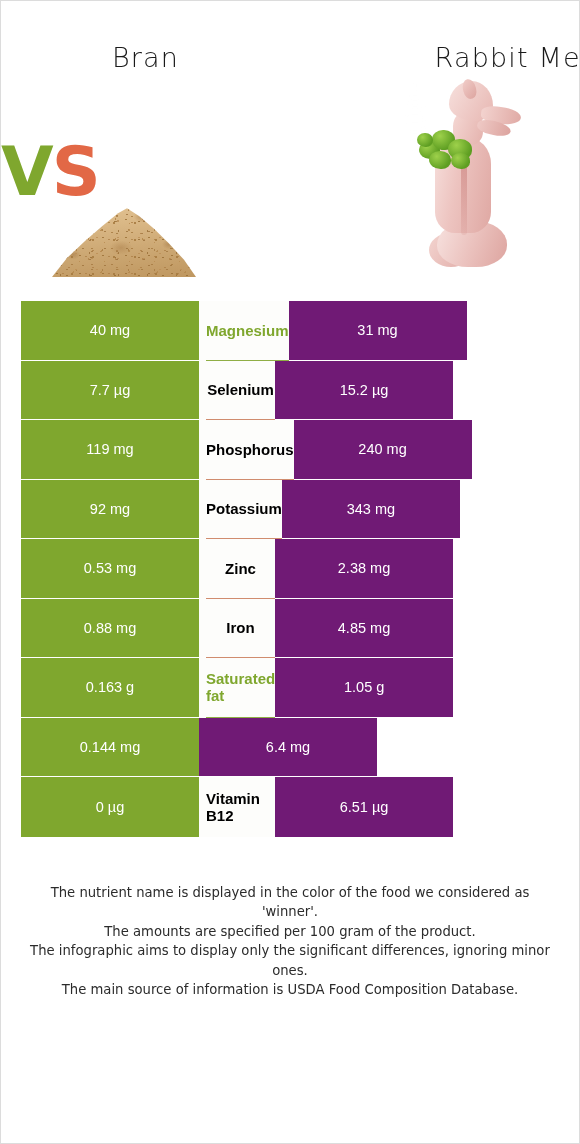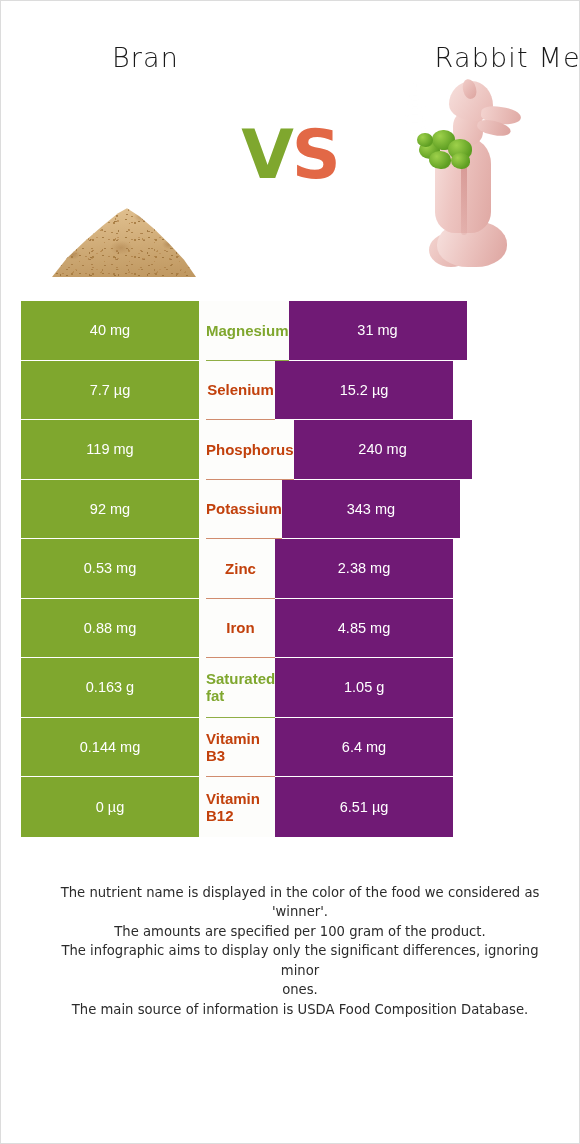--- a/index.html
+++ b/index.html
@@ -46,22 +46,22 @@
     position: absolute;
     top: 0;
     height: 100%;
   }
   .hero-left  { left: 20px;  width: 210px; }
   .hero-right { right: 20px; width: 210px; }
 
   .vs {
     position: absolute;
     left: 0; right: 0;
-    top: 48px;
-    text-align: center;
+    top: 65px;
+    text-align: left;
     font-size: 68px;
     font-weight: 700;
     letter-spacing: -2px;
     font-family: "DejaVu Sans", sans-serif;
     line-height: 1;
   }
   .vs .v { color: #7FA72E; }
   .vs .s { color: #E26846; }
 
   
@@ -240,33 +240,32 @@
   .mid-inner {
     width: 100%;
     height: 100%;
     display: flex;
     align-items: center;
     justify-content: center;
     box-sizing: border-box;
     margin-left: 7px;
   }
   .win-green .mid-inner { border-bottom: 1px solid #8FAE45; color: #7FA72E; }
-  .win-red   .mid-inner { border-bottom: 1px solid #D08C6E; color: #c2410c; }
+  .win-red   .mid-inner { border-bottom: 1px solid #D08C6E; color: #000000; }
   .row:last-child .mid-inner { border-bottom: none; }
 
   
   .footer {
     margin-top: 46px;
     padding: 0 26px;
     text-align: center;
     font-size: 13.2px;
     line-height: 19.5px;
     color: #2b2b2b;
     font-family: "DejaVu Sans", sans-serif;
-    margin-left: 20px;
   }
   .footer div { margin: 0; }
 </style>
 </head>
 <body>
 
 <div class="header">
   <div class="header-title left">Bran</div>
   <div class="header-title right">Rabbit Meat</div>
 </div>
@@ -351,23 +350,20 @@
     </div>
     <div class="row win-green">
       <div class="cell cell-left">0.163 g</div>
       <div class="cell cell-mid">
         <div class="mid-inner">Saturated fat</div>
       </div>
       <div class="cell cell-right">1.05 g</div>
     </div>
     <div class="row win-red">
       <div class="cell cell-left">0.144 mg</div>
-      <div class="cell cell-mid">
-        <div class="mid-inner">Vitamin B3</div>
-      </div>
       <div class="cell cell-right">6.4 mg</div>
     </div>
     <div class="row win-red">
       <div class="cell cell-left">0 µg</div>
       <div class="cell cell-mid">
         <div class="mid-inner">Vitamin B12</div>
       </div>
       <div class="cell cell-right">6.51 µg</div>
     </div>
   </div>

